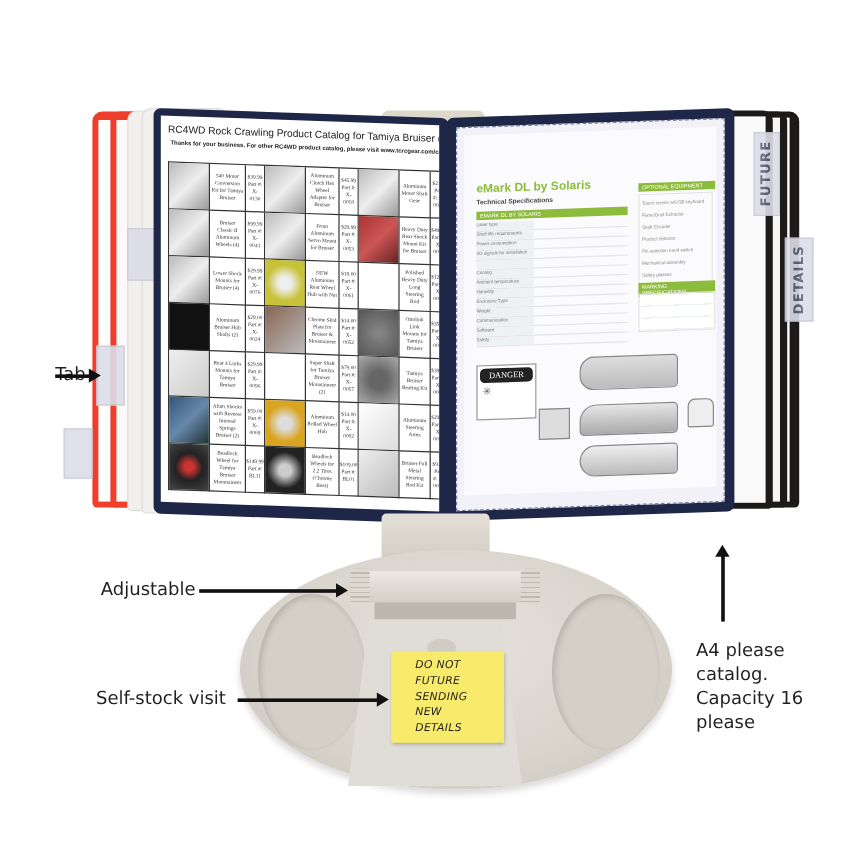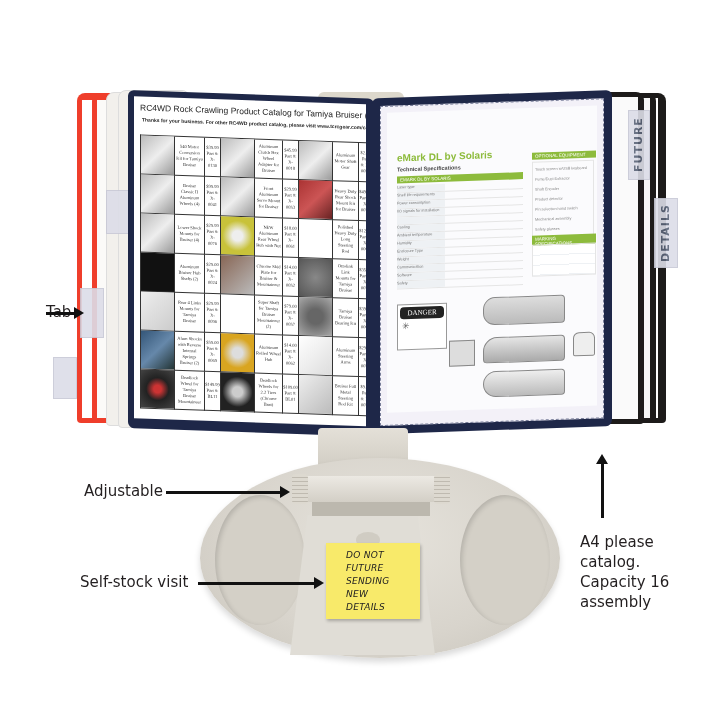--- a/index.html
+++ b/index.html
@@ -261,14 +261,14 @@
 <div class="abs callout" style="left:80px;top:572px;">Self-stock visit</div>
 <div class="abs arrow-h" style="left:198px;top:582px;width:118px;"></div>
 <div class="abs arrow-head-r" style="left:314px;top:577px;"></div>
 
 <div class="abs arrow-head-u" style="left:596px;top:454px;"></div>
 <div class="abs" style="left:601px;top:462px;width:3px;height:56px;background:#111;"></div>
 <div class="abs callout" style="left:580px;top:532px;">
   <div>A4 please</div>
   <div>catalog.</div>
   <div>Capacity 16</div>
-  <div>assembly</div>
+  <div>please</div>
 </div>
 
 </body></html>

